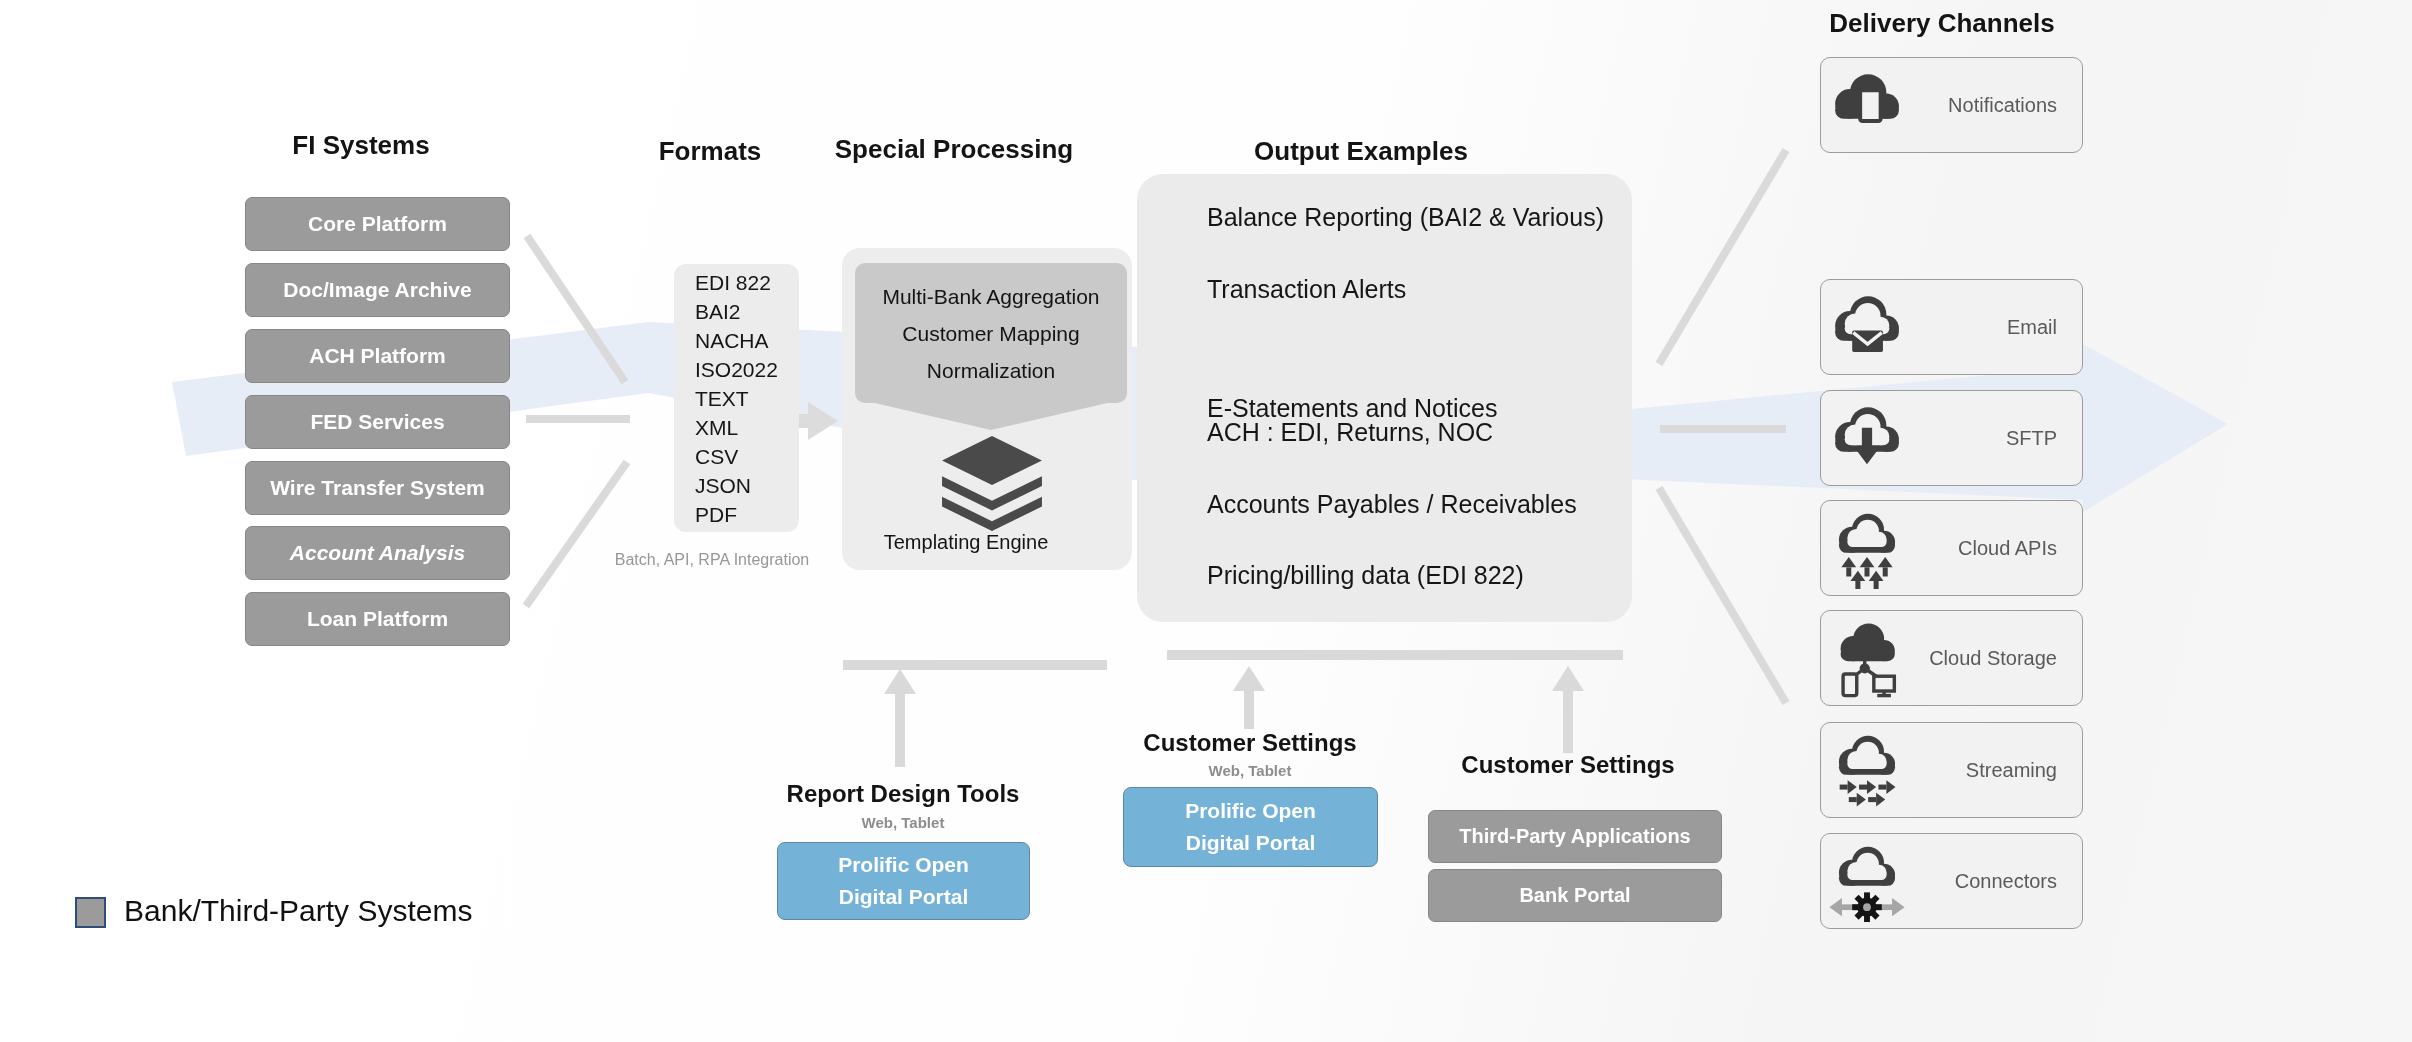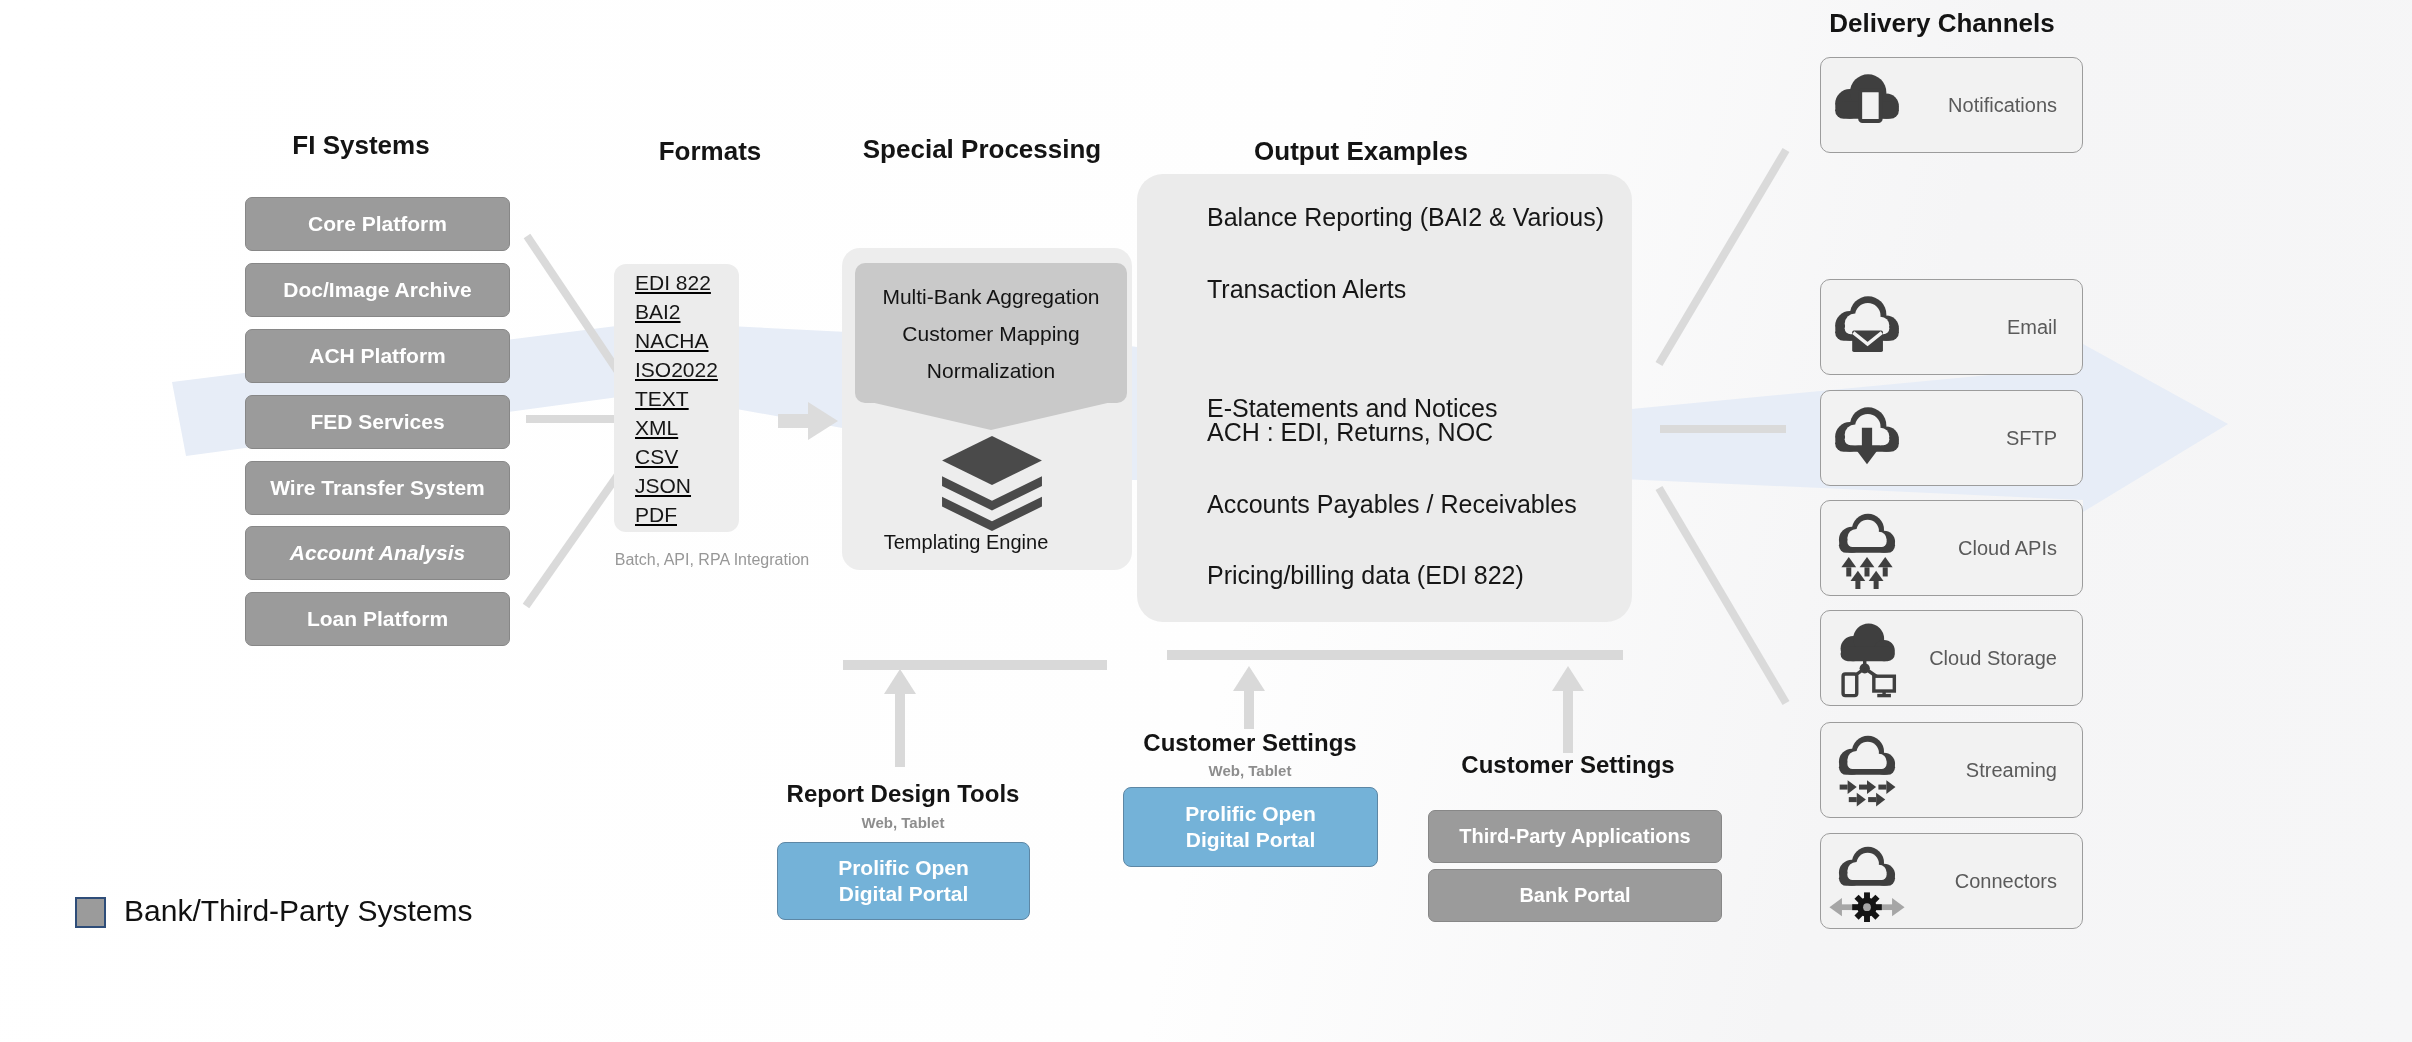--- a/index.html
+++ b/index.html
@@ -17,22 +17,22 @@
     position:absolute;width:300px;text-align:center;
     font-size:26px;font-weight:600;color:#141414;z-index:3;
   }
   .gbox{
     position:absolute;left:245px;width:263px;height:52px;
     background:#9b9b9b;border:1px solid #878787;border-radius:7px;
     display:flex;align-items:center;justify-content:center;
     color:#ffffff;font-size:21px;font-weight:600;z-index:2;
   }
   .panel{position:absolute;background:#ececec;z-index:1;}
-  #formats-panel{left:614px;top:264px;width:125px;height:268px;border-radius:12px;
-    display:flex;flex-direction:column;justify-content:center;padding-left:21px;box-sizing:border-box;text-decoration:underline;}
+  #formats-panel{left:674px;top:264px;width:125px;height:268px;border-radius:12px;
+    display:flex;flex-direction:column;justify-content:center;padding-left:21px;box-sizing:border-box;}
   .format-line{font-size:21px;line-height:29px;color:#161616;}
   #formats-caption{left:602px;top:551px;width:220px;text-align:center;
     font-size:16px;font-weight:500;color:#979797;z-index:2;}
   #special-outer{left:842px;top:248px;width:290px;height:322px;border-radius:18px;background:#ededed;}
   #special-inner{position:absolute;left:855px;top:263px;width:272px;height:140px;border-radius:10px;
     background:#c9c9c9;display:flex;flex-direction:column;align-items:center;justify-content:center;z-index:2;}
   .special-line{font-size:21px;line-height:37px;color:#141414;}
   #special-vee{position:absolute;left:866px;top:401px;width:0;height:0;z-index:2;
     border-left:125px solid transparent;border-right:125px solid transparent;border-top:29px solid #c9c9c9;}
   #layers-icon{position:absolute;left:941px;top:436px;z-index:2;}
@@ -48,21 +48,21 @@
   .dc-icon{position:absolute;left:5px;top:6px;}
   .dc-label{position:absolute;right:25px;top:50%;transform:translateY(-50%);
     font-size:20px;color:#5a5a5a;white-space:nowrap;}
   .sub-title{position:absolute;width:300px;text-align:center;
     font-size:24px;font-weight:600;color:#141414;z-index:3;}
   .sub-sub{position:absolute;width:300px;text-align:center;
     font-size:15px;font-weight:600;color:#8d8d8d;z-index:3;}
   .bluebox{
     position:absolute;background:#74b2d8;border:1.5px solid #5d87a5;border-radius:8px;
     display:flex;align-items:center;justify-content:center;text-align:center;
-    color:#ffffff;font-size:21px;font-weight:700;line-height:26px;
+    color:#ffffff;font-size:21px;font-weight:700;line-height:32px;
     padding:0 28px;box-sizing:border-box;z-index:2;
   }
   .cs-box{
     position:absolute;left:1428px;width:292px;height:51px;
     background:#9b9b9b;border:1px solid #878787;border-radius:7px;
     display:flex;align-items:center;justify-content:center;
     color:#ffffff;font-size:20px;font-weight:600;z-index:2;
   }
   #legend-swatch{position:absolute;left:75px;top:897px;width:31px;height:31px;
     background:#9b9b9b;border:2.5px solid #2e4d79;box-sizing:border-box;z-index:2;}
@@ -126,21 +126,21 @@
     <div class="format-line">NACHA</div>
     <div class="format-line">ISO2022</div>
     <div class="format-line">TEXT</div>
     <div class="format-line">XML</div>
     <div class="format-line">CSV</div>
     <div class="format-line">JSON</div>
     <div class="format-line">PDF</div>
   </div>
   <div class="abs" id="formats-caption">Batch, API, RPA Integration</div>
 
-  <div class="col-title" style="left:832px;top:134px;">Special Processing</div>
+  <div class="col-title" style="left:804px;top:134px;">Special Processing</div>
   <div class="panel" id="special-outer"></div>
   <div id="special-inner">
     <div class="special-line">Multi-Bank Aggregation</div>
     <div class="special-line">Customer Mapping</div>
     <div class="special-line">Normalization</div>
   </div>
   <div id="special-vee"></div>
   <svg id="layers-icon" width="102" height="96" viewBox="0 0 104 98">
     <g fill="#4a4a4a">
       <polygon points="52,0 103,25 52,50 1,25"></polygon>

